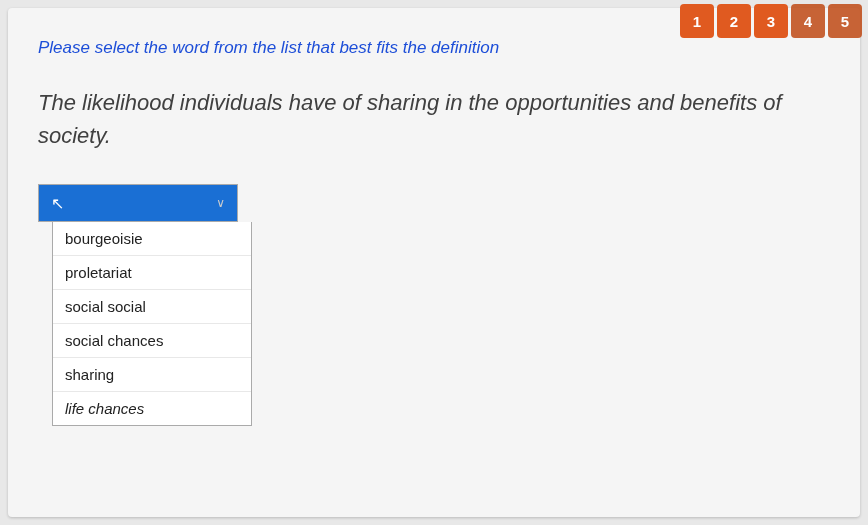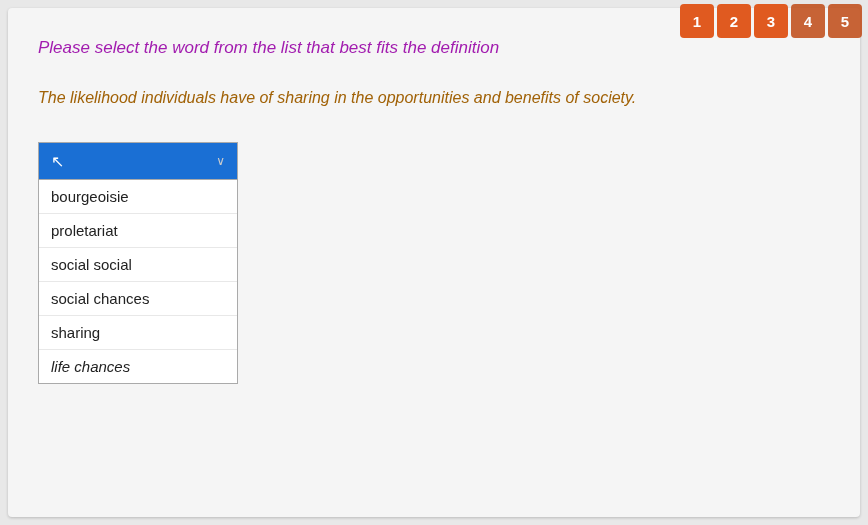--- a/index.html
+++ b/index.html
@@ -64,28 +64,28 @@
       margin: 8px 8px 8px 8px;
       border-radius: 4px;
       flex: 1;
       padding: 30px 30px 30px 30px;
       position: relative;
       box-shadow: 0 1px 3px rgba(0,0,0,0.2);
     }
 
     .instruction-text {
       font-size: 17px;
-      color: #a21caf;
+      color: #1d4ed8;
       margin-bottom: 28px;
       font-style: italic;
     }
 
     .definition-text {
-      font-size: 16px;
-      color: #a16207;
+      font-size: 22px;
+      color: #404040;
       margin-bottom: 32px;
       font-style: italic;
       line-height: 1.5;
     }
 
     
     .dropdown-container {
       position: relative;
       width: 200px;
     }
@@ -106,21 +106,21 @@
       font-size: 12px;
       color: #ccc;
     }
 
     .dropdown-list {
       background: #b91c1c;
       border: 1px solid #aaa;
       border-top: none;
       position: absolute;
       top: 38px;
-      left: 0;
+      left: 14px;
       width: 100%;
       z-index: 5;
     }
 
     .dropdown-item {
       padding: 8px 12px;
       font-size: 15px;
       color: #222;
       cursor: pointer;
       border-bottom: 1px solid #e8e8e8;

